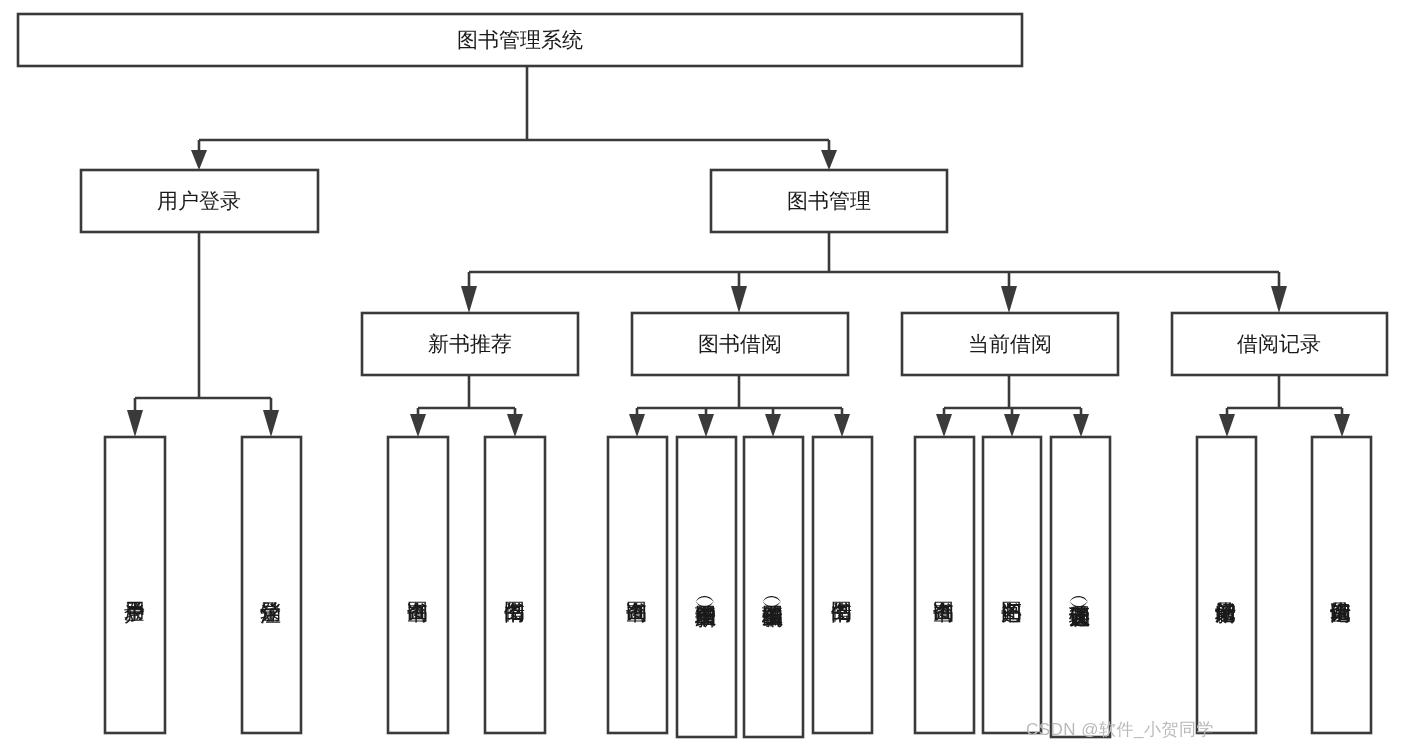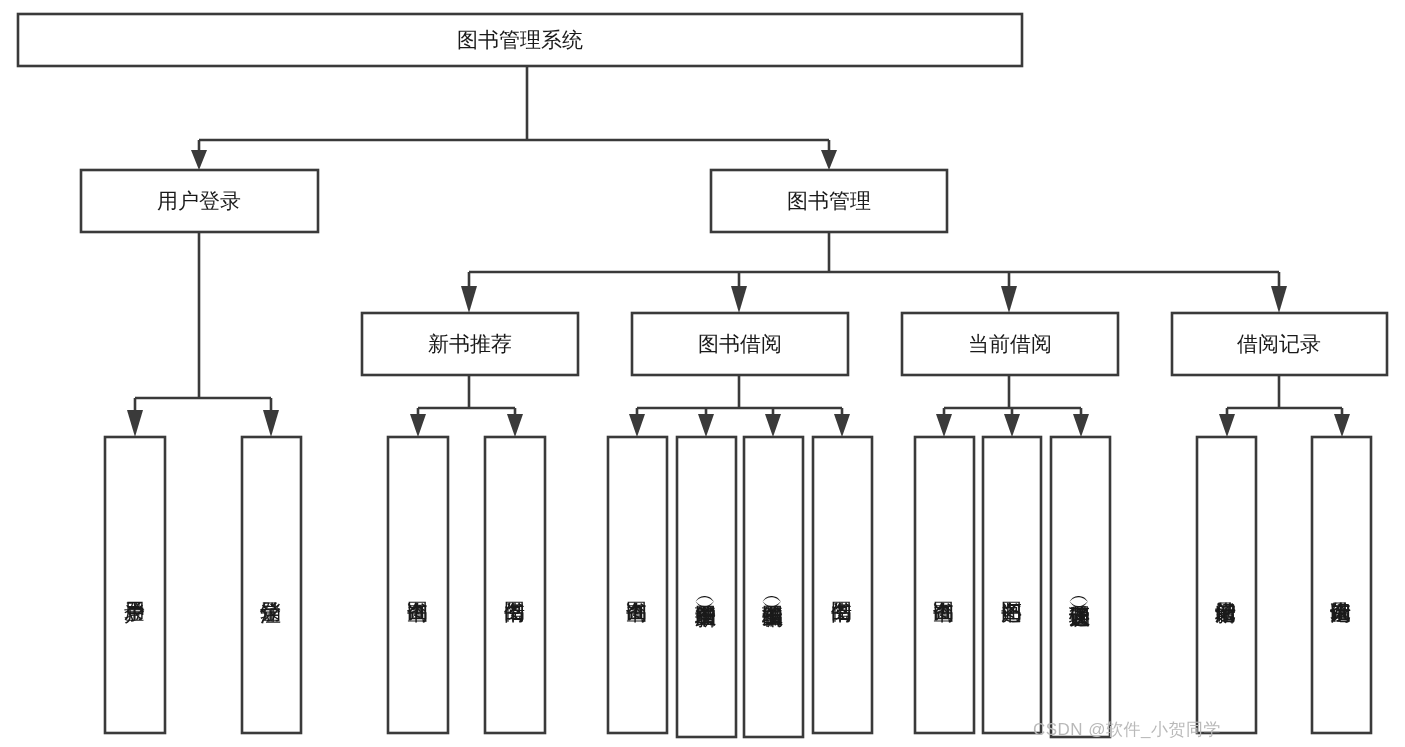--- a/index.html
+++ b/index.html
@@ -50,21 +50,21 @@
   .node-label-v {
     font-family: "Liberation Sans", "DejaVu Sans", sans-serif;
     font-size: 21px;
     fill: #1a1a1a;
     writing-mode: vertical-rl;
     text-orientation: upright;
     text-anchor: middle;
   }
   .watermark {
     position: absolute;
-    right: 8px;
+    right: 15px;
     bottom: 6px;
     font-family: "Liberation Sans", "DejaVu Sans", sans-serif;
     font-size: 17px;
     color: #b9b9b9;
     white-space: nowrap;
     letter-spacing: 0.5px;
   }
 </style>
 </head>
 <body>

